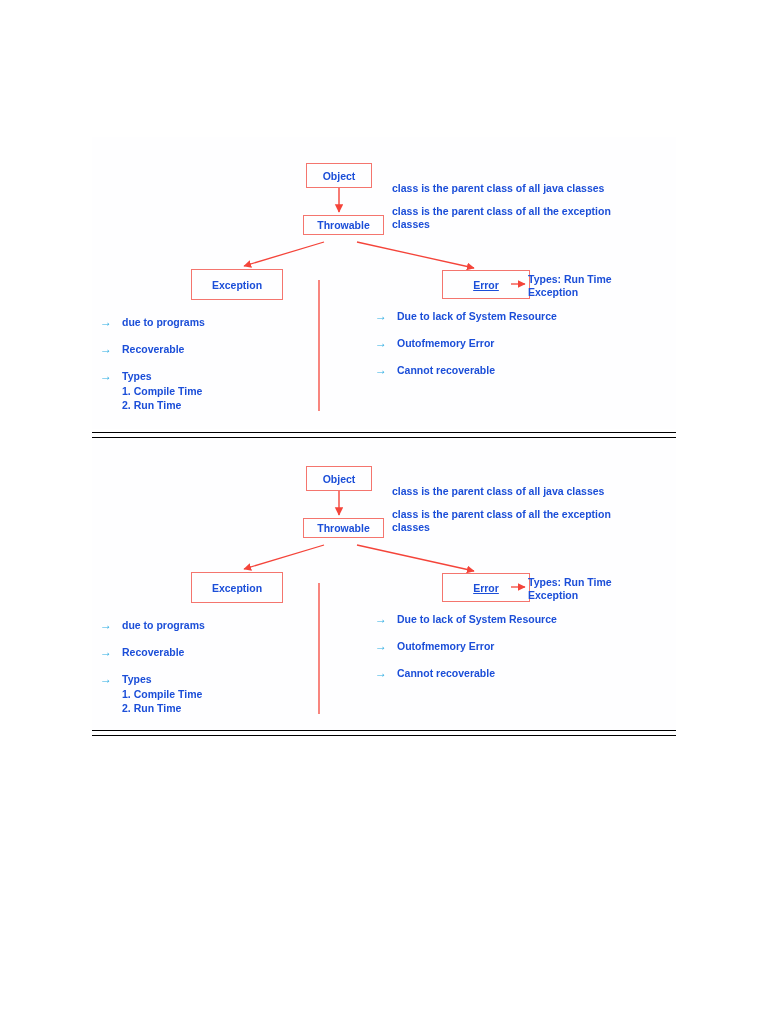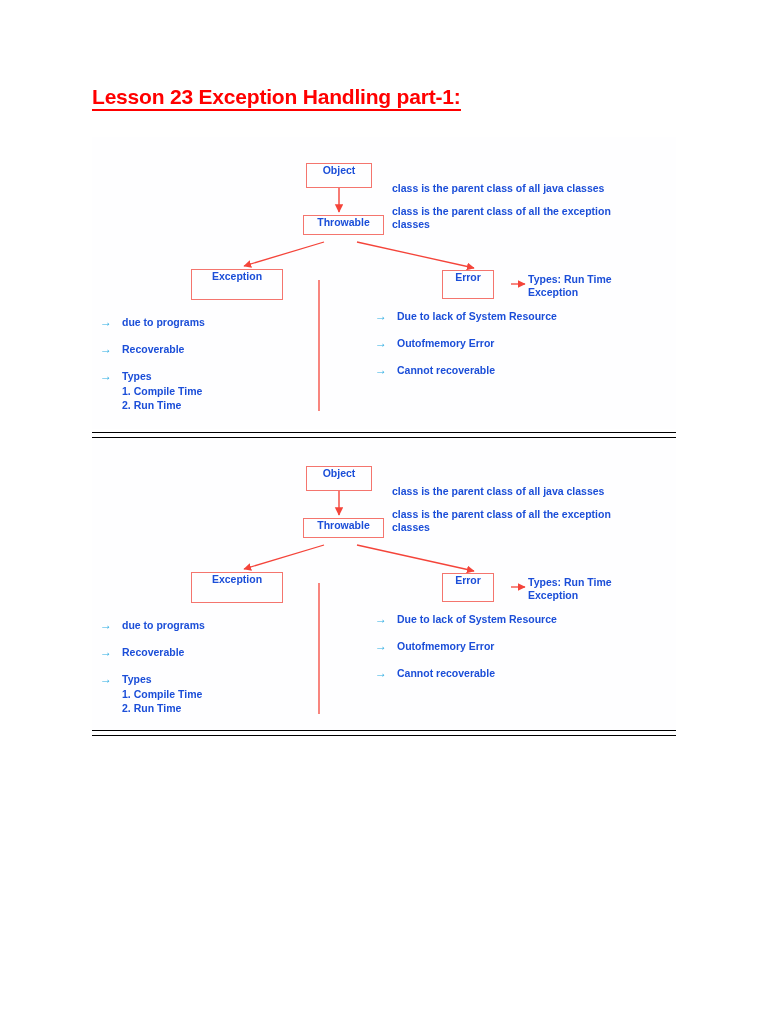--- a/index.html
+++ b/index.html
@@ -62,29 +62,29 @@
 
   
   .node {
     position: absolute;
     border: 1.5px solid #f4756e;
     background: transparent;
     color: #1b4ed8;
     font-weight: bold;
     font-size: 10.5px;
     display: flex;
-    align-items: flex-start;
+    align-items: center;
     justify-content: center;
     box-sizing: border-box;
     white-space: nowrap;
   }
   .node-object    { left: 214px; top: 26px;  width: 66px;  height: 25px; }
   .node-throwable { left: 211px; top: 78px;  width: 81px;  height: 20px; } 
   .node-exception-box { left: 99px; top: 132px; width: 92px; height: 31px; }
-  .node-error-box { left: 350px; top: 133px; width: 52px; height: 29px; }
+  .node-error-box { left: 350px; top: 133px; width: 88px; height: 29px; text-decoration: underline; }
 
   
   .connectors {
     position: absolute;
     left: 0; top: 0;
     width: 584px; height: 292px;
     pointer-events: none;
   }
 
   
@@ -130,23 +130,20 @@
     display: block;
     color: #1b4ed8;
     font-weight: bold;
   }
 </style>
 </head>
 <body>
 
 <div class="page">
 
-  <div class="doc-title">
-    <span class="underline">Lesson 23 Exception Handling part-1:</span>
-  </div>
 
   <div class="diagram block-1">
 
     <svg class="connectors" viewBox="0 0 584 292" width="584" height="292">
       <defs>
         <marker id="ah1" markerWidth="7" markerHeight="7" refX="5.5" refY="3" orient="auto">
           <path d="M0,0 L6,3 L0,6 z" fill="#f4443a"></path>
         </marker>
       </defs>
 

